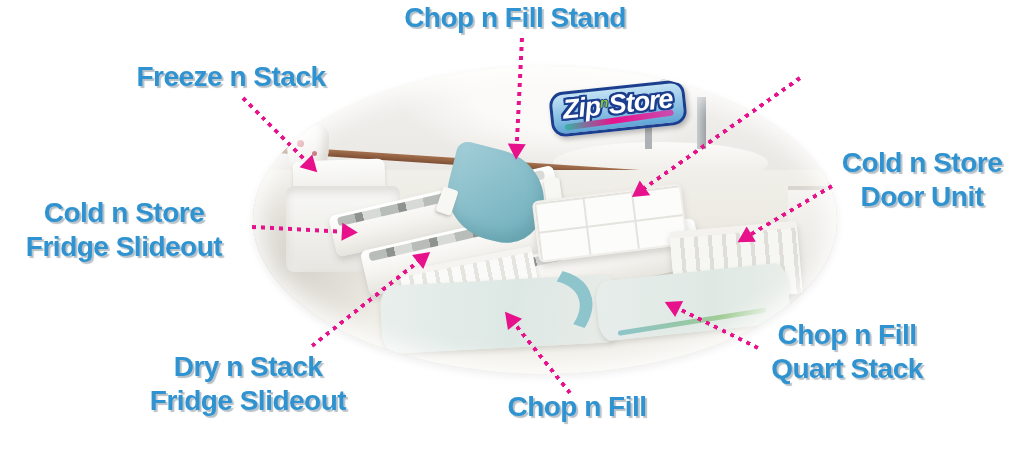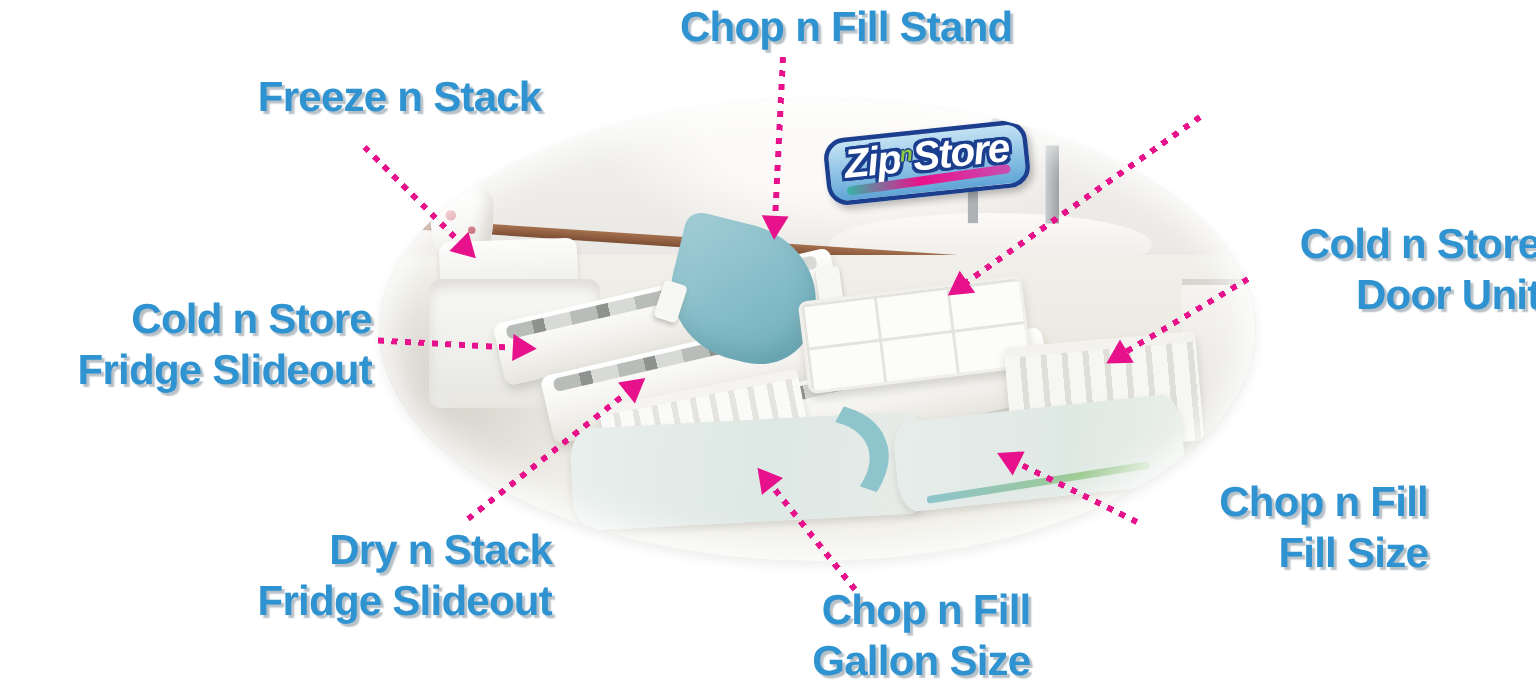--- a/index.html
+++ b/index.html
@@ -2,21 +2,21 @@
 <html><head>
 <meta charset="utf-8">
 <style>
   html,body{margin:0;padding:0;background:#ffffff;}
   #stage{
     position:relative;width:1024px;height:458px;overflow:hidden;
     background:#ffffff;font-family:"Liberation Sans", sans-serif;
   }
   
   .label{
-    position:absolute;text-align:right;font-weight:bold;
+    position:absolute;text-align:center;font-weight:bold;
     font-size:28px;line-height:34px;letter-spacing:-0.5px;
     color:#2e93d0;
     text-shadow:2px 2px 1px rgba(95,115,130,0.45);
     z-index:5;white-space:nowrap;
   }
   .label span{display:block;}
   
   .arrow{position:absolute;height:16px;transform-origin:0 50%;z-index:4;}
   .arrow .line{
     position:absolute;left:0;right:15px;top:50%;height:4px;margin-top:-2px;
@@ -215,37 +215,36 @@
     <div class="head"></div>
   </div>
   <div class="arrow" style="left:758px;top:340px;width:104px;transform:rotate(-153.7deg);">
     <div class="line"></div>
     <div class="head"></div>
   </div>
 
   <div class="label" style="left:355px;top:1px;width:320px;">
     <span>Chop n Fill Stand</span>
   </div>
-  <div class="label" style="left:101px;top:48px;width:260px;">
+  <div class="label" style="left:101px;top:60px;width:260px;">
     <span>Freeze n Stack</span>
   </div>
   <div class="label" style="left:817px;top:146px;width:210px;">
     <span>Cold n Store</span>
     <span>Door Unit</span>
   </div>
   <div class="label" style="left:0px;top:196px;width:248px;">
     <span>Cold n Store</span>
     <span>Fridge Slideout</span>
   </div>
   <div class="label" style="left:128px;top:350px;width:240px;">
     <span>Dry n Stack</span>
     <span>Fridge Slideout</span>
   </div>
   <div class="label" style="left:467px;top:390px;width:220px;">
     <span>Chop n Fill</span>
-    <span>Gallon Size</span>
   </div>
   <div class="label" style="left:742px;top:318px;width:210px;">
     <span>Chop n Fill</span>
-    <span>Fill Size</span>
+    <span>Quart Stack</span>
   </div>
 
 </div>
 
 </body></html>

